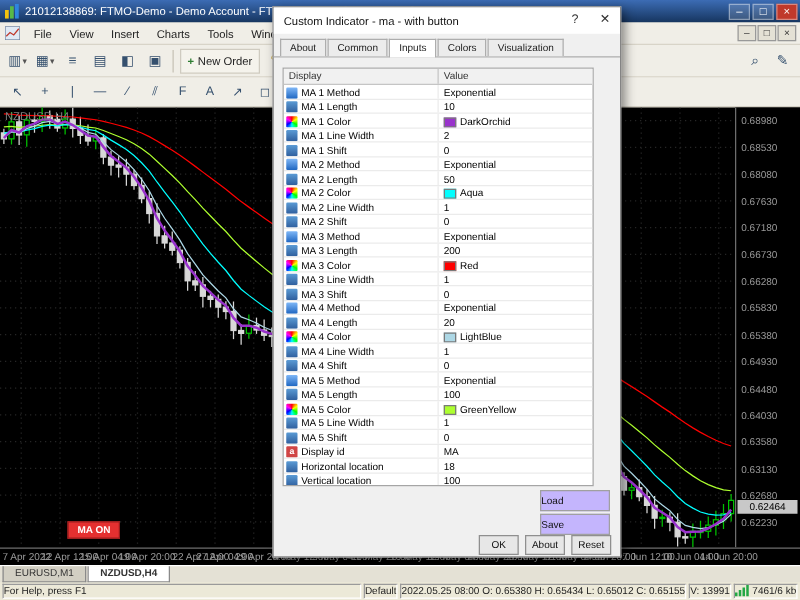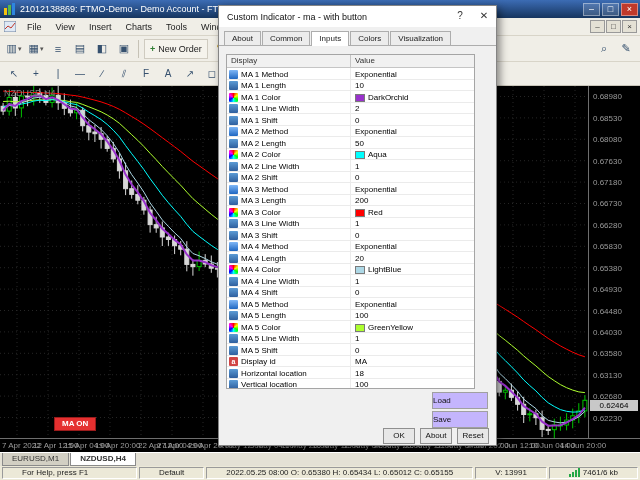--- a/index.html
+++ b/index.html
@@ -61,21 +61,21 @@
   #bottom-tabs { position:absolute; left:0; top:452px; width:640px; height:14px; background:#e4e1d5;
     border-top:1px solid #fff; display:flex; align-items:flex-start; padding-left:2px; }
   .btab { height:13px; padding:0 9px; font-size:8px; line-height:12px; color:#333;
     background:#d2cfc3; border:1px solid #8a8a8a; border-top:none; margin-right:1px; }
   .btab.active { background:#fff; font-weight:bold; }
 
   
   #statusbar { position:absolute; left:0; top:466px; width:640px; height:14px; background:#ece9d8;
     display:flex; gap:2px; padding:1px 2px; }
   .seg { border:1px solid; border-color:#9a9a9a #fff #fff #9a9a9a; font-size:8px; line-height:10px;
-    padding:0 19px; color:#222; white-space:nowrap; overflow:hidden; display:flex; align-items:center; gap:3px; }
+    padding:0 0; color:#222; white-space:nowrap; overflow:hidden; display:flex; align-items:center; gap:3px; }
   .seg.help { flex:1; min-width:0; }
   .bars { display:flex; align-items:flex-end; gap:1px; height:8px; }
   .bars i { width:2px; background:#23a845; display:block; }
 
   
   #dialog { position:absolute; left:218px; top:5px; width:279px; height:441px; background:#f0f0f0;
     border:1px solid #848484; box-shadow:3px 3px 8px rgba(0,0,0,.45); }
   #dlg-title { height:21px; background:#fff; display:flex; align-items:center; padding-left:8px; }
   #dlg-title .txt { flex:1; font-size:9px; color:#111; white-space:nowrap; overflow:hidden; }
   .dlgbtn { width:24px; height:21px; font:10px/19px "Liberation Sans",sans-serif; text-align:center; color:#333; }

